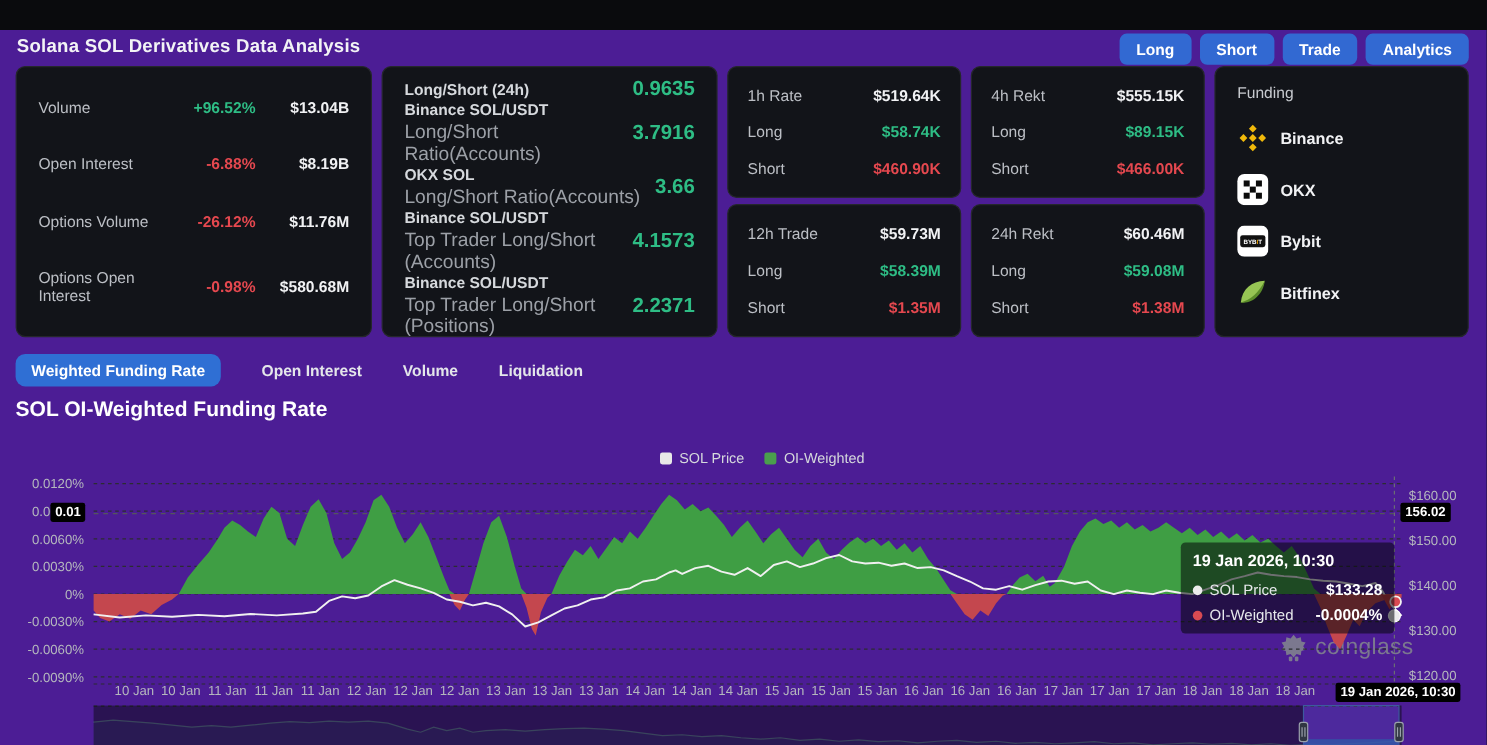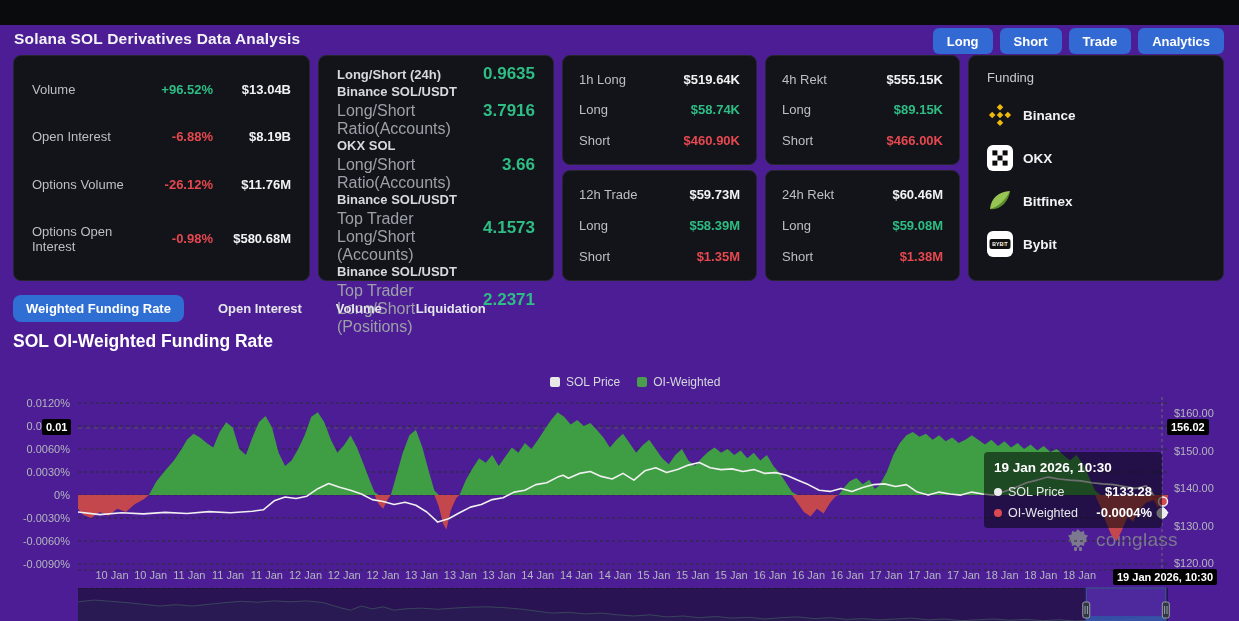--- a/index.html
+++ b/index.html
@@ -17,21 +17,21 @@
   .panels-row { position:absolute; top:30px; left:13px; right:15px; height:226px; display:flex; gap:8px; }
   .panel { background:#121419; border:1px solid #25272c; border-radius:8px; }
   .stats-panel { width:297px; padding:10px 18px; display:flex; flex-direction:column; justify-content:space-around; }
   .stat-row { display:flex; align-items:center; font-size:13px; }
   .stat-label { flex:1; color:#bcbfc5; }
   .stat-change { width:70px; text-align:right; font-weight:600; }
   .stat-change.up { color:#2ebd85; }
   .stat-change.down { color:#e5484f; }
   .stat-value { width:78px; text-align:right; color:#f1f2f4; font-weight:700; }
 
-  .ratio-panel { width:236px; padding:8px 18px; display:flex; flex-direction:column; justify-content:space-around; }
+  .ratio-panel { width:280px; padding:8px 18px; display:flex; flex-direction:column; justify-content:space-around; }
   .ratio-row { display:flex; align-items:center; }
   .ratio-labels { flex:1; }
   .ratio-label { font-size:13px; color:#d6d9dd; font-weight:600; }
   .ratio-sublabel { font-size:16px; color:#9ca0a7; margin-top:3px; }
   .ratio-value { color:#2ebd85; font-size:17px; font-weight:600; }
 
   .rekt-grid { width:398px; display:grid; grid-template-columns:195px 195px; grid-template-rows:110px 111px; gap:5px 8px; }
   .rekt-panel { padding:8px 16px; display:flex; flex-direction:column; justify-content:space-around; }
   .rekt-row { display:flex; justify-content:space-between; align-items:center; font-size:13px; }
   .rekt-title { color:#bcbfc5; }
@@ -164,21 +164,21 @@
           <div class="ratio-label">Binance SOL/USDT</div>
           <div class="ratio-sublabel">Top Trader Long/Short (Positions)</div>
         </div>
         <div class="ratio-value">2.2371</div>
       </div>
     </div>
 
     <div class="rekt-grid">
       <div class="panel rekt-panel">
         <div class="rekt-row">
-            <span class="rekt-title">1h Long</span>
+            <span class="rekt-title">1h Rate</span>
             <span class="rekt-total">$519.64K</span>
           </div>
         <div class="rekt-row">
             <span class="rekt-side">Long</span>
             <span class="rekt-long">$58.74K</span>
           </div>
         <div class="rekt-row">
             <span class="rekt-side">Short</span>
             <span class="rekt-short">$460.90K</span>
           </div>
@@ -254,35 +254,35 @@
                 <rect x="5.4" y="15.6" width="5" height="5"></rect>
                 <rect x="15.6" y="15.6" width="5" height="5"></rect>
               </g>
             </svg>
         </span>
         <span class="trend-name">OKX</span>
       </div>
       <div class="trend-item">
         <span class="trend-icon">
           <svg viewBox="0 0 26 26" width="26" height="26">
-              <path d="M3 21 C4 10 12 3.5 23 3 C20 14 11 21.5 3 21 Z" fill="#97c554"></path>
-              <path d="M3 21 C11 19 18 13 23 3 C21.5 15 12 22.5 3 21 Z" fill="#5b8c2a"></path>
-            </svg>
-        </span>
-        <span class="trend-name">Bitfinex</span>
-      </div>
-      <div class="trend-item">
-        <span class="trend-icon">
-          <svg viewBox="0 0 26 26" width="26" height="26">
               <rect x="0" y="0" width="26" height="26" rx="6" fill="#ffffff"></rect>
               <rect x="2.5" y="8" width="21" height="10" rx="2" fill="#111111"></rect>
               <text x="13" y="15.4" text-anchor="middle" font-size="5.2" font-weight="bold" fill="#ffffff" font-family="Liberation Sans, sans-serif">BYB<tspan fill="#f7a600">I</tspan>T</text>
             </svg>
         </span>
         <span class="trend-name">Bybit</span>
+      </div>
+      <div class="trend-item">
+        <span class="trend-icon">
+          <svg viewBox="0 0 26 26" width="26" height="26">
+              <path d="M3 21 C4 10 12 3.5 23 3 C20 14 11 21.5 3 21 Z" fill="#97c554"></path>
+              <path d="M3 21 C11 19 18 13 23 3 C21.5 15 12 22.5 3 21 Z" fill="#5b8c2a"></path>
+            </svg>
+        </span>
+        <span class="trend-name">Bitfinex</span>
       </div>
     </div>
   </div>
 
   <div class="tabs-row">
     <div class="tab active">Weighted Funding Rate</div>
     <div class="tab">Open Interest</div>
     <div class="tab">Volume</div>
     <div class="tab">Liquidation</div>
   </div>

